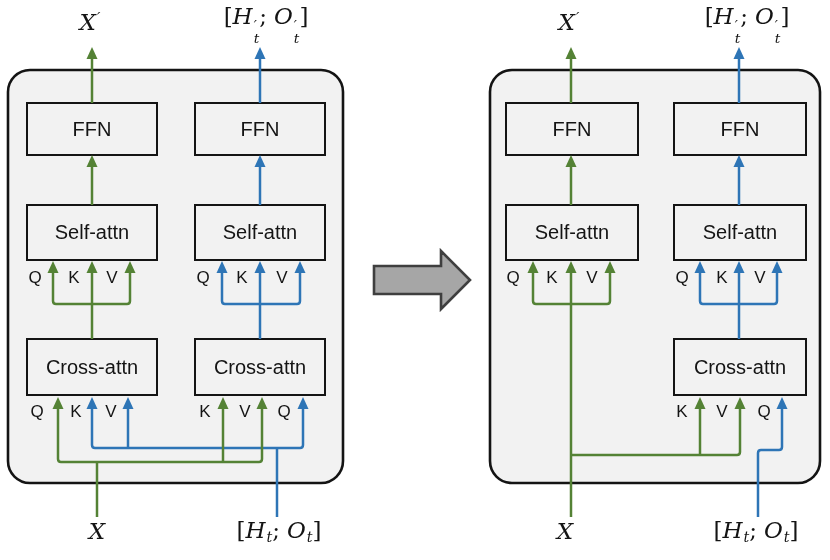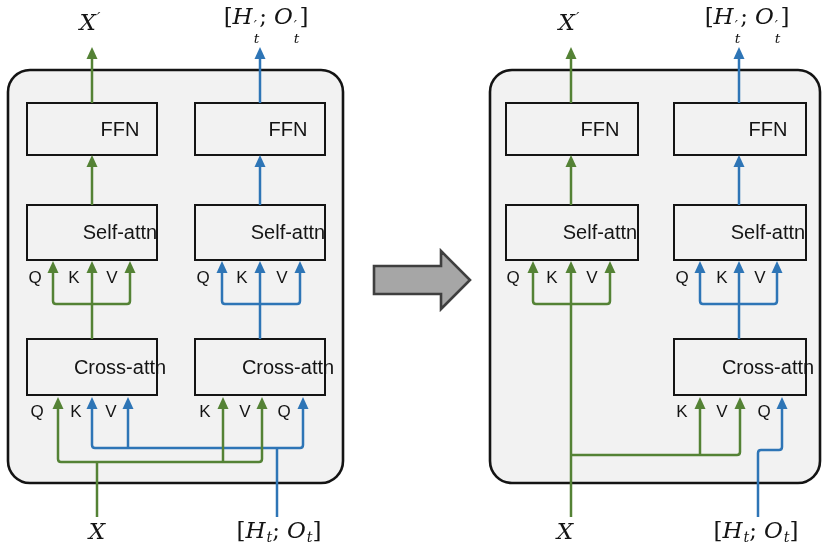--- a/index.html
+++ b/index.html
@@ -11,21 +11,21 @@
          font-family:"Liberation Sans",sans-serif;overflow:hidden;}
   .stage svg{position:absolute;left:0;top:0;}
   .pline{fill:var(--panel-fill);stroke:var(--line-dark);stroke-width:2.6;}
   .blk{fill:var(--panel-fill);stroke:var(--line-dark);stroke-width:2;}
   .lg{fill:none;stroke:var(--green);stroke-width:2.5;}
   .lb{fill:none;stroke:var(--blue);stroke-width:2.5;}
   .hg{fill:var(--green);}
   .hb{fill:var(--blue);}
   .barrow{fill:var(--block-arrow-fill);stroke:var(--block-arrow-stroke);stroke-width:2.6;}
   .blabel{position:absolute;display:flex;align-items:center;justify-content:center;
-          font-size:20px;color:var(--text);pointer-events:none;padding-left:28px;}
+          font-size:20px;color:var(--text);pointer-events:none;}
   .port{position:absolute;transform:translate(-50%,-50%);font-size:17px;font-weight:500;
         color:var(--text);pointer-events:none;}
   .mlabel{position:absolute;transform:translate(-50%,-50%);white-space:nowrap;
           font-family:"DejaVu Serif","Liberation Serif",serif;font-style:italic;
           font-size:23px;color:var(--text);pointer-events:none;}
   .mrm{font-style:normal;}
   .msemi{font-style:normal;margin-right:7px;}
   .msup{font-size:0.65em;vertical-align:0.5em;margin-left:1px;}
   .msub{font-size:0.62em;vertical-align:-0.3em;margin-left:1px;font-style:italic;}
   .mss{display:inline-flex;flex-direction:column;align-items:flex-start;font-size:0.6em;

